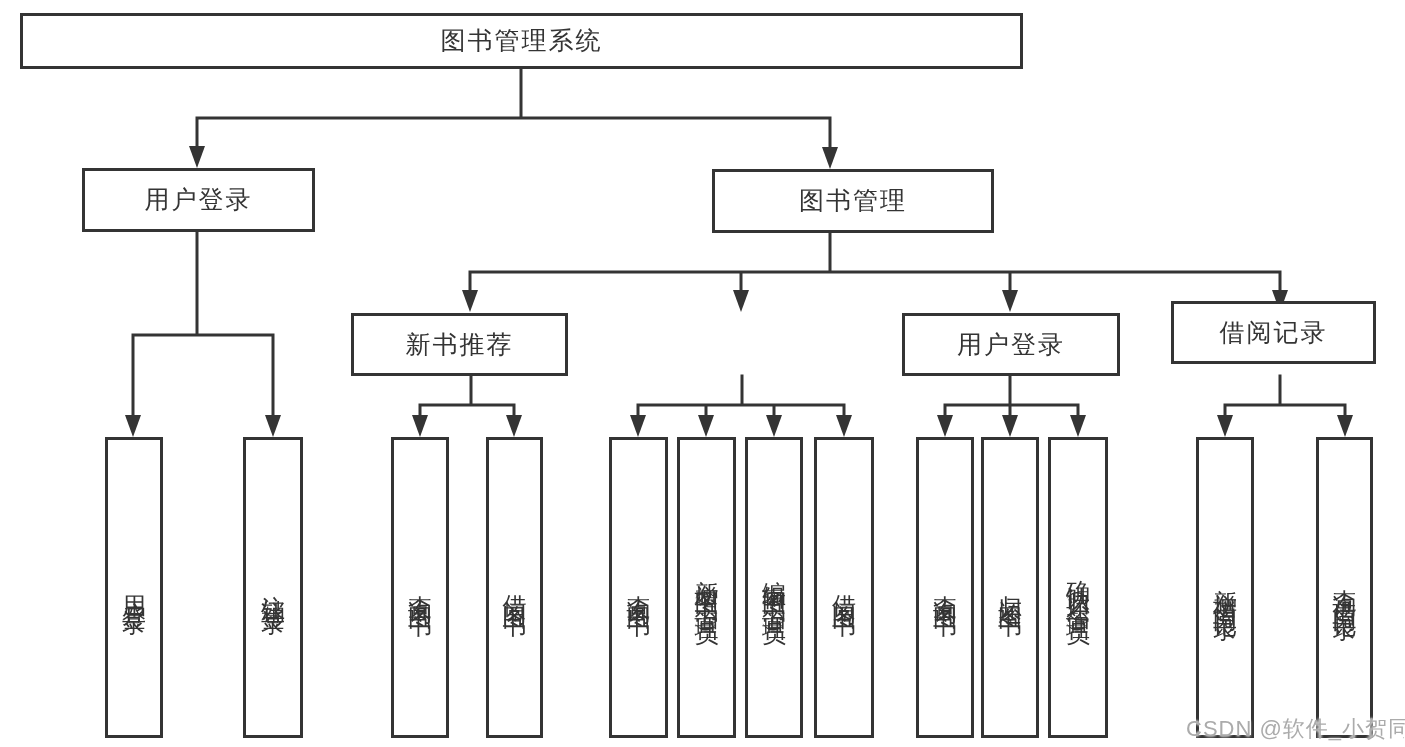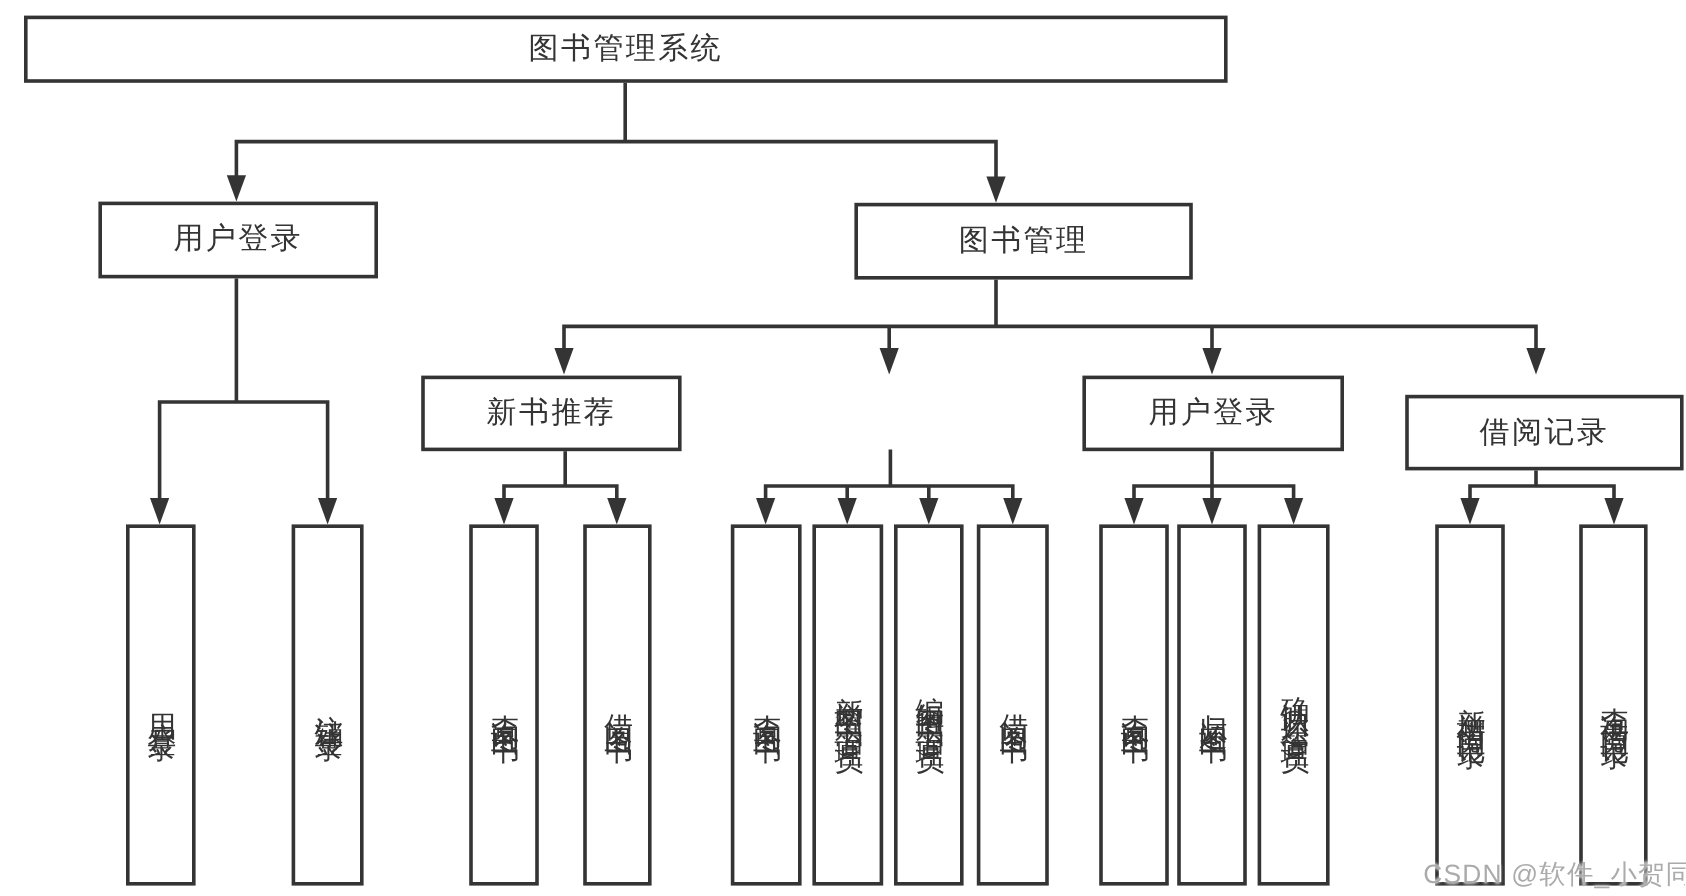--- a/index.html
+++ b/index.html
@@ -98,21 +98,21 @@
     <polygon points="1337,415 1353,415 1345,437"></polygon>
   </svg>
 
   <div class="box" style="left:20px;top:13px;width:1003px;height:56px">图书管理系统</div>
 
   <div class="box" style="left:82px;top:168px;width:233px;height:64px">用户登录</div>
   <div class="box" style="left:712px;top:169px;width:282px;height:64px">图书管理</div>
 
   <div class="box" style="left:351px;top:313px;width:217px;height:63px">新书推荐</div>
   <div class="box" style="left:902px;top:313px;width:218px;height:63px">用户登录</div>
-  <div class="box" style="left:1171px;top:329px;width:232px;height:63px">借阅记录</div>
+  <div class="box" style="left:1171px;top:301px;width:205px;height:63px">借阅记录</div>
 
   <div class="box vbox" style="left:105px;top:437px;width:58px;height:301px">用户登录</div>
   <div class="box vbox" style="left:243px;top:437px;width:60px;height:301px">注销登录</div>
 
   <div class="box vbox" style="left:391px;top:437px;width:58px;height:301px">查询图书</div>
   <div class="box vbox" style="left:486px;top:437px;width:57px;height:301px">借阅图书</div>
 
   <div class="box vbox" style="left:609px;top:437px;width:59px;height:301px">查询图书</div>
   <div class="box vbox" style="left:677px;top:437px;width:59px;height:301px">新增图书（管理员）</div>
   <div class="box vbox" style="left:745px;top:437px;width:58px;height:301px">编辑图书（管理员）</div>

